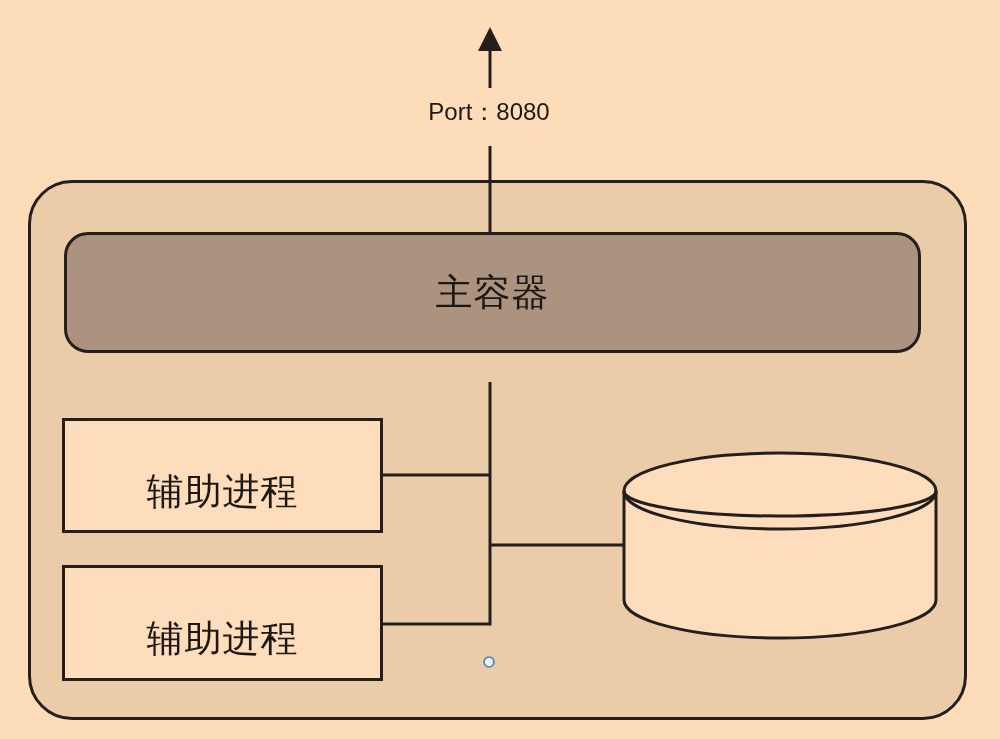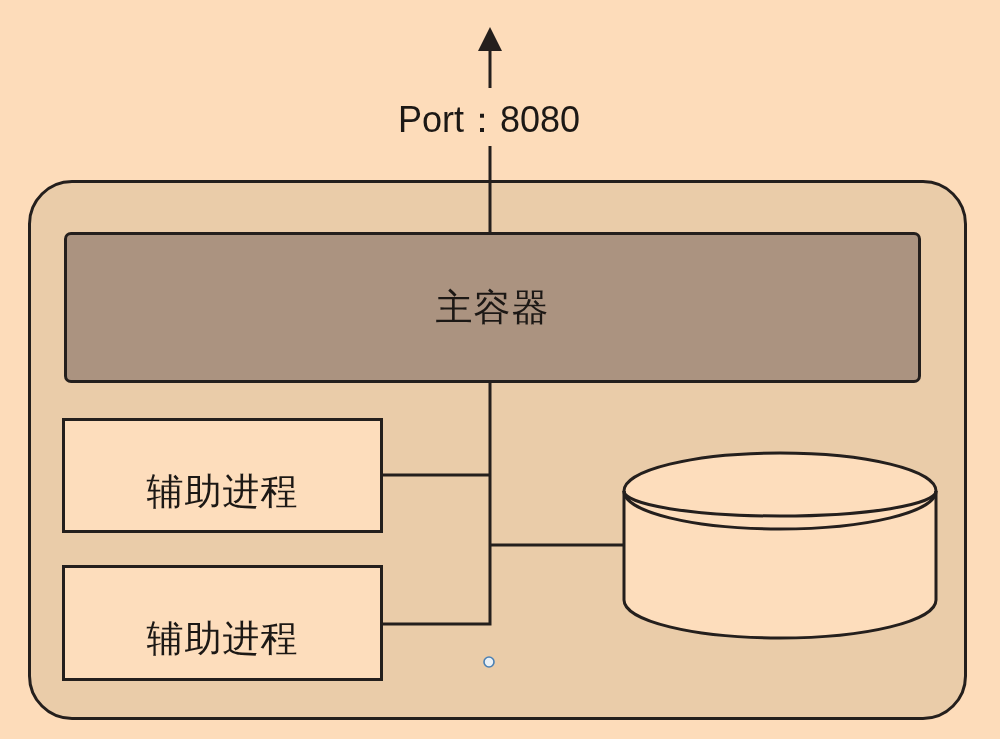--- a/index.html
+++ b/index.html
@@ -28,24 +28,24 @@
     position: absolute;
     left: 28px; top: 180px;
     width: 939px; height: 540px;
     background: var(--pod-fill);
     border: 3px solid var(--line);
     border-radius: 44px;
   }
   .main-container {
     position: absolute;
     left: 64px; top: 232px;
-    width: 857px; height: 151px;
+    width: 857px; height: 121px;
     background: var(--main-fill);
     border: 3px solid var(--line);
-    border-radius: 7px;
+    border-radius: 24px;
     display: flex; align-items: center; justify-content: center;
   }
   .main-container .label {
     font-size: 37px;
     color: var(--text);
     letter-spacing: 1px;
   }
   .sidecar {
     position: absolute;
     left: 62px;
@@ -66,21 +66,21 @@
     position: absolute;
     left: 0; top: 0;
     width: 1000px; height: 739px;
     pointer-events: none;
   }
   .port-label {
     position: absolute;
     left: 339px; top: 96px;
     width: 300px;
     text-align: center;
-    font-size: 36px;
+    font-size: 24px;
     color: var(--text);
   }
   .volume-label {
     position: absolute;
     left: 660px; top: 554px;
     width: 240px;
     text-align: center;
     font-size: 37px;
     color: var(--text);
     letter-spacing: 1px;

